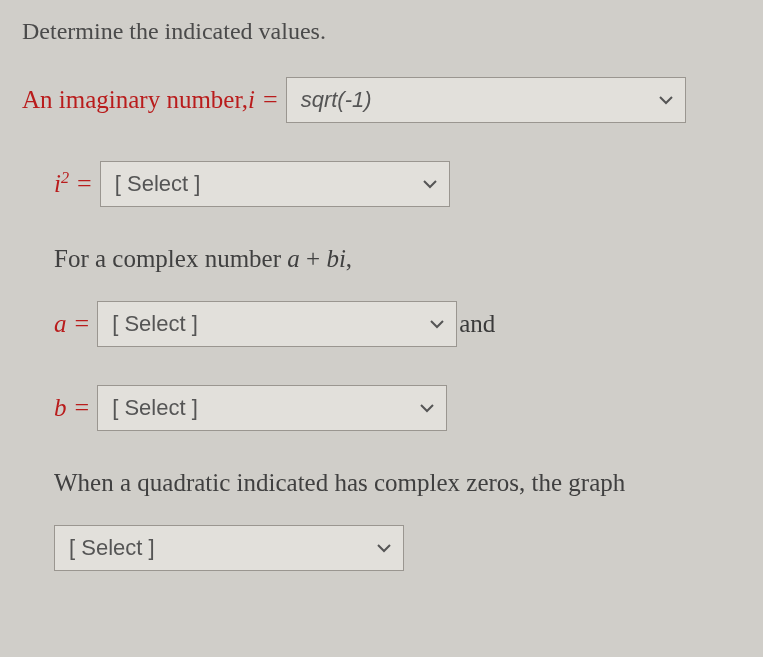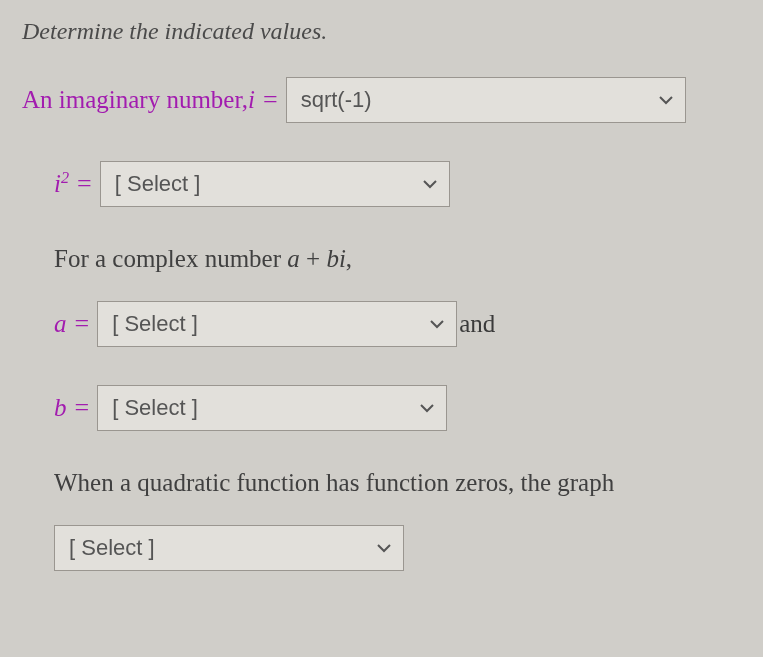--- a/index.html
+++ b/index.html
@@ -9,30 +9,29 @@
       background: #d0cec9;
       font-family: Georgia, 'Times New Roman', serif;
       color: #3a3a3a;
       padding: 18px 22px;
       overflow: hidden;
     }
     .instruction {
       font-size: 24px;
       color: #4a4a4a;
       margin-bottom: 32px;
-      font-style: italic;
     }
     .row {
       display: flex;
       align-items: center;
       margin-bottom: 38px;
     }
     .label {
       font-size: 25px;
-      color: #a21caf;
+      color: #b91c1c;
     }
     .math {
       font-style: italic;
       font-family: Georgia, serif;
     }
     .eq {
       font-size: 26px;
       font-style: normal;
       margin: 0 8px;
     }
@@ -42,21 +41,21 @@
       align-items: center;
       background: #e2e0db;
       border: 1px solid #9a9690;
       height: 46px;
       padding: 0 36px 0 14px;
       font-size: 22px;
       color: #555;
       font-family: Arial, sans-serif;
       cursor: pointer;
     }
-    .select.wide { width: 400px; }
+    .select.wide { width: 400px; font-style: italic; }
     .select.med { width: 350px; }
     .select.med2 { width: 360px; }
     .select .caret {
       position: absolute;
       right: 12px;
       top: 50%;
       transform: translateY(-50%);
     }
     .caret svg { display: block; }
     .sup {
@@ -137,21 +136,21 @@
   <div class="select med">
     <span>[ Select ]</span>
     <span class="caret">
       <svg width="14" height="10" viewBox="0 0 14 10">
           <path d="M1 2 L7 8 L13 2" stroke="#555" stroke-width="2" fill="none"></path>
         </svg>
     </span>
   </div>
 </div>
 
-<div class="para indent">When a quadratic function has function zeros, the graph</div>
+<div class="para indent">When a quadratic indicated has complex zeros, the graph</div>
 
 <div class="row indent bottom-row">
   <div class="select med">
     <span>[ Select ]</span>
     <span class="caret">
       <svg width="14" height="10" viewBox="0 0 14 10">
           <path d="M1 2 L7 8 L13 2" stroke="#555" stroke-width="2" fill="none"></path>
         </svg>
     </span>
   </div>

